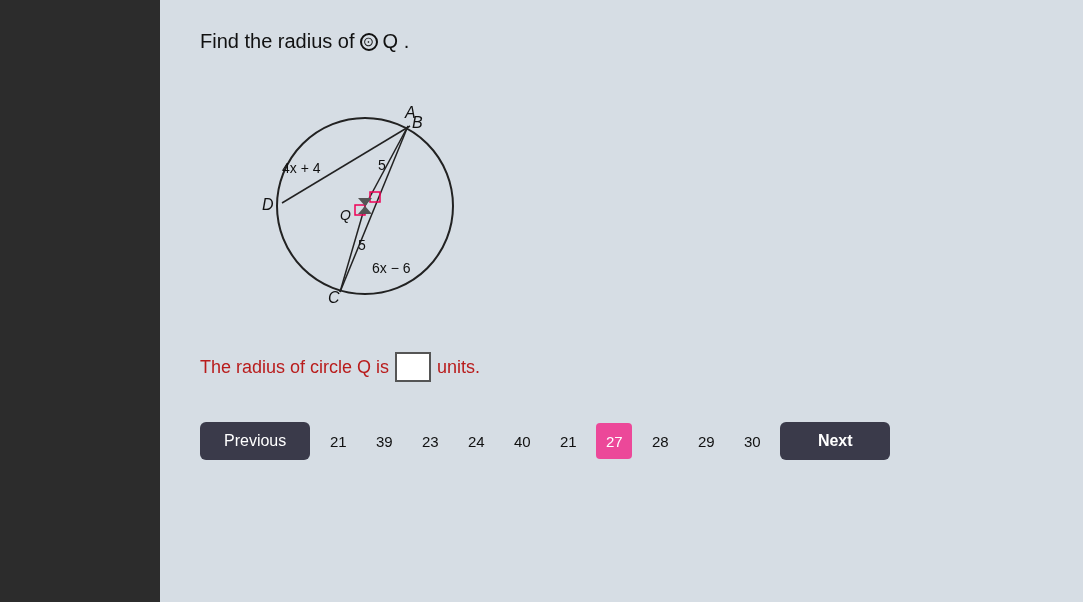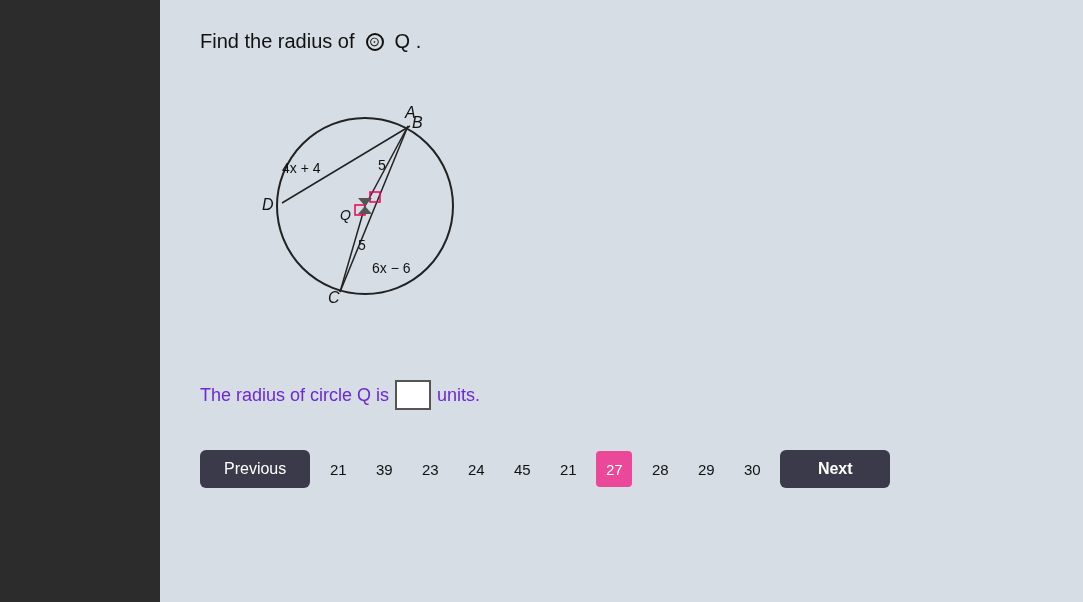--- a/index.html
+++ b/index.html
@@ -24,21 +24,21 @@
       display: flex;
       flex-direction: column;
       gap: 20px;
     }
     .question-title {
       font-size: 20px;
       color: #111;
       margin-bottom: 10px;
       display: flex;
       align-items: center;
-      gap: 10px;
+      gap: 4px;
     }
     .circle-symbol {
       display: inline-flex;
       align-items: center;
       justify-content: center;
       width: 18px;
       height: 18px;
       border: 2px solid #111;
       border-radius: 50%;
       font-size: 13px;
@@ -47,25 +47,25 @@
     }
     .diagram-area {
       width: 280px;
       height: 240px;
       position: relative;
       margin-left: 10px;
       margin-top: 5px;
     }
     .answer-line {
       font-size: 18px;
-      color: #6d28d9;
+      color: #b91c1c;
       display: flex;
       align-items: center;
       gap: 6px;
-      margin-top: 32px;
+      margin-top: 4px;
     }
     .answer-box {
       width: 36px;
       height: 30px;
       border: 2px solid #555;
       background: white;
       display: inline-block;
     }
     .nav-bar {
       display: flex;
@@ -181,21 +181,21 @@
     <span>units.</span>
   </div>
 
   <div class="nav-bar">
     <button class="nav-btn-prev">Previous</button>
 
     <button class="page-num">21</button>
     <button class="page-num">39</button>
     <button class="page-num">23</button>
     <button class="page-num">24</button>
-    <button class="page-num">45</button>
+    <button class="page-num">40</button>
     <button class="page-num">21</button>
     <button class="page-num active">27</button>
     <button class="page-num">28</button>
     <button class="page-num">29</button>
     <button class="page-num">30</button>
 
     <button class="nav-btn-next">Next</button>
   </div>
 
 </div>

